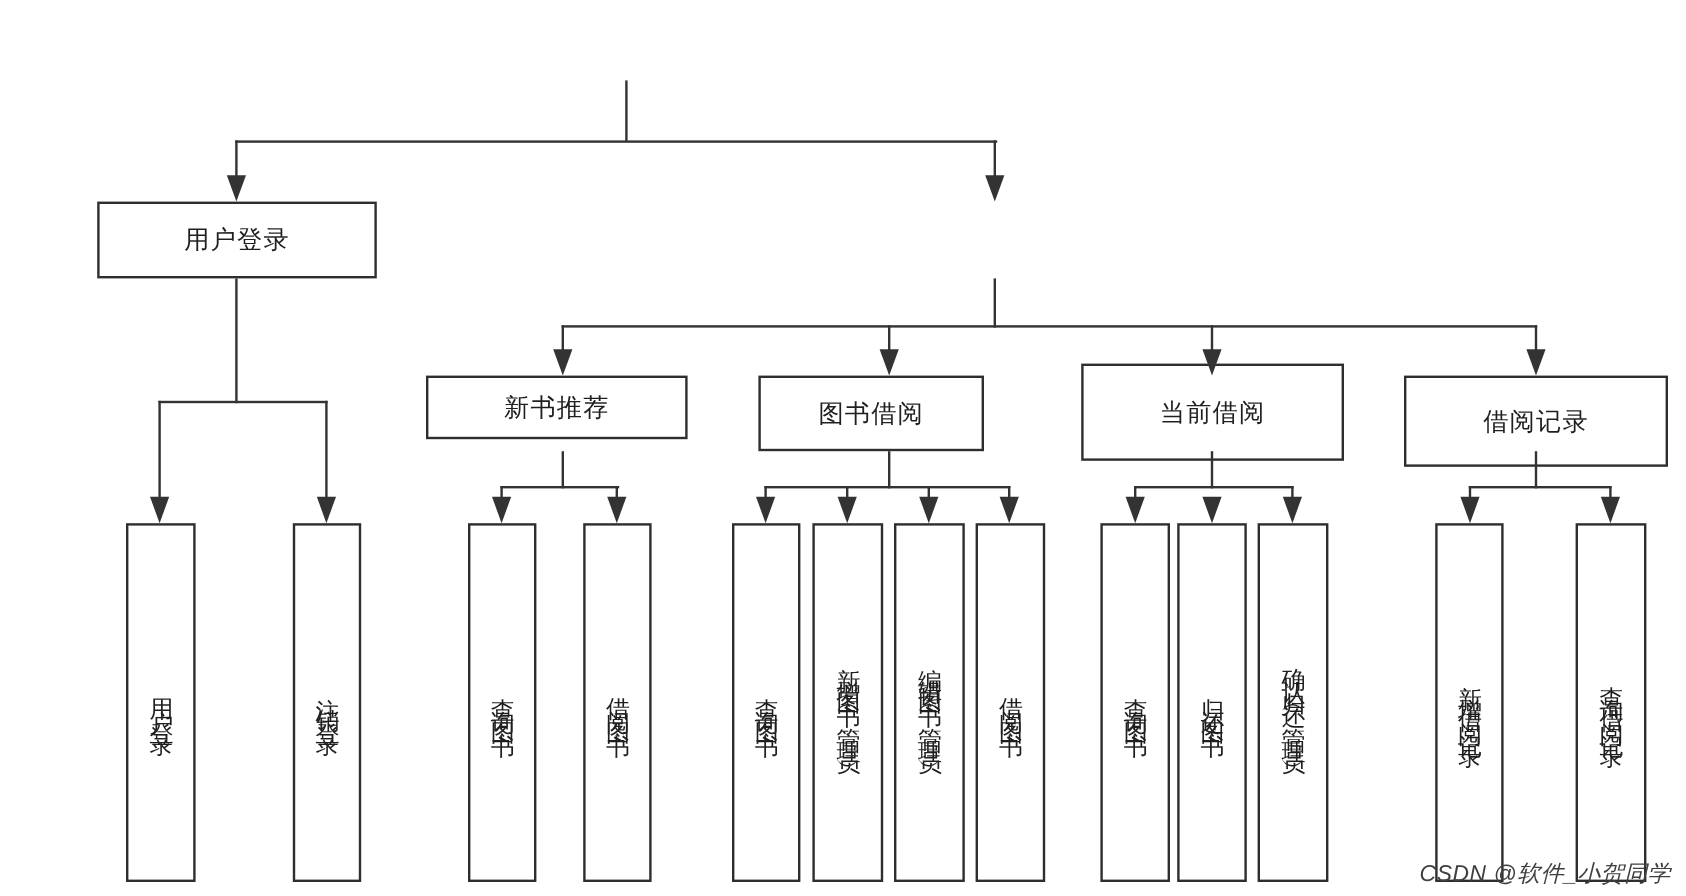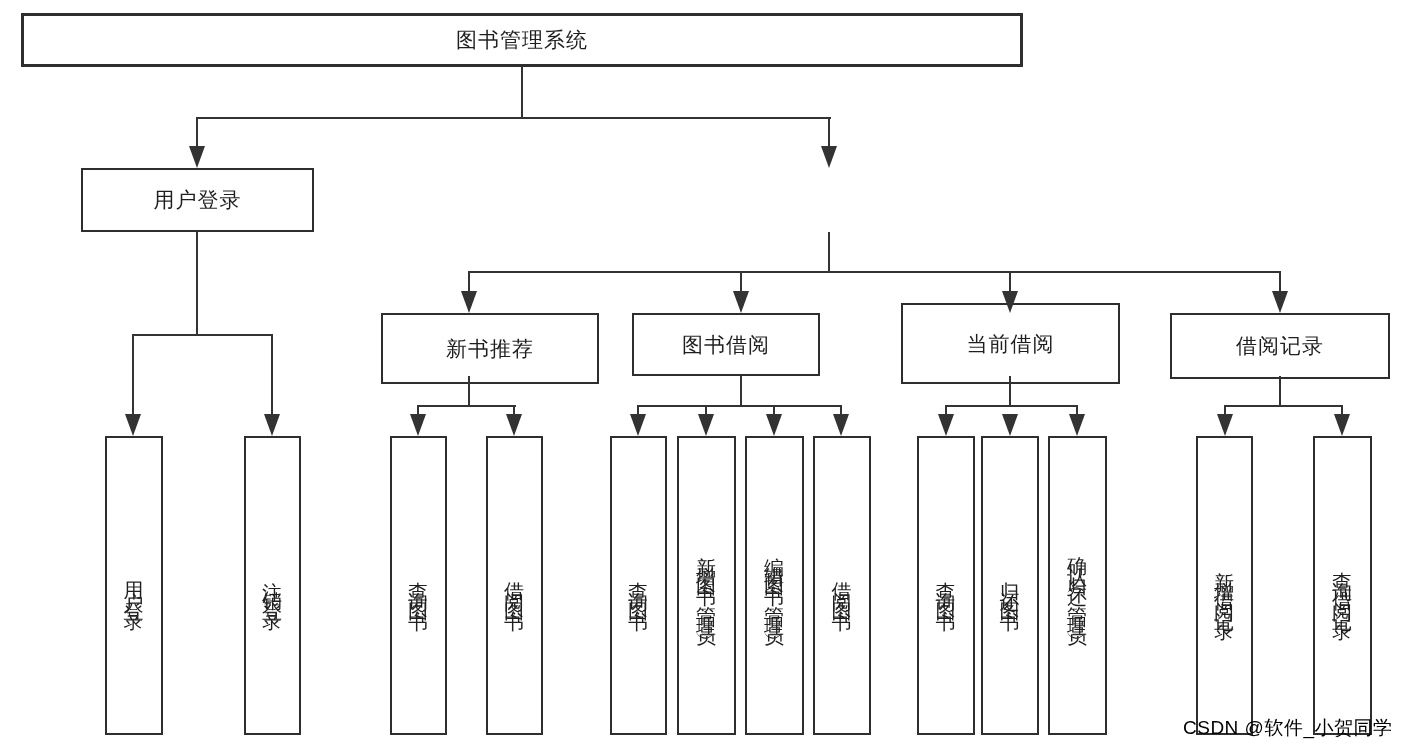--- a/index.html
+++ b/index.html
@@ -38,48 +38,46 @@
     position:absolute;
     width:0;height:0;
     border-left:8px solid transparent;
     border-right:8px solid transparent;
     border-top:22px solid #333333;
   }
   .watermark{
     position:absolute;
     left:1183px;top:715px;
     font-size:19px;
-    color:#000000;
+    color:#404040;
     letter-spacing:0.5px;
     white-space:nowrap;
+    font-style:italic;
   }
 </style>
 </head>
 <body>
 
 <div class="canvas">
 
-  <div class="box root-box" style="left:21px;top:13px;width:1002px;height:54px;">
-    <span class="hlabel">图书管理系统</span>
-  </div>
 
   <div class="box" style="left:81px;top:168px;width:233px;height:64px;">
     <span class="hlabel">用户登录</span>
   </div>
 
-  <div class="box" style="left:381px;top:313px;width:218px;height:71px;">
+  <div class="box" style="left:355px;top:313px;width:218px;height:53px;">
     <span class="hlabel">新书推荐</span>
   </div>
   <div class="box" style="left:632px;top:313px;width:188px;height:63px;">
     <span class="hlabel">图书借阅</span>
   </div>
   <div class="box" style="left:901px;top:303px;width:219px;height:81px;">
     <span class="hlabel">当前借阅</span>
   </div>
-  <div class="box" style="left:1170px;top:313px;width:220px;height:66px;">
+  <div class="box" style="left:1170px;top:313px;width:220px;height:76px;">
     <span class="hlabel">借阅记录</span>
   </div>
 
   <div class="box leaf" style="left:105px;top:436px;width:58px;height:299px;">
     <span class="vlabel">用户登录</span>
   </div>
   <div class="box leaf" style="left:244px;top:436px;width:57px;height:299px;">
     <span class="vlabel">注销登录</span>
   </div>
   <div class="box leaf" style="left:390px;top:436px;width:57px;height:299px;">

